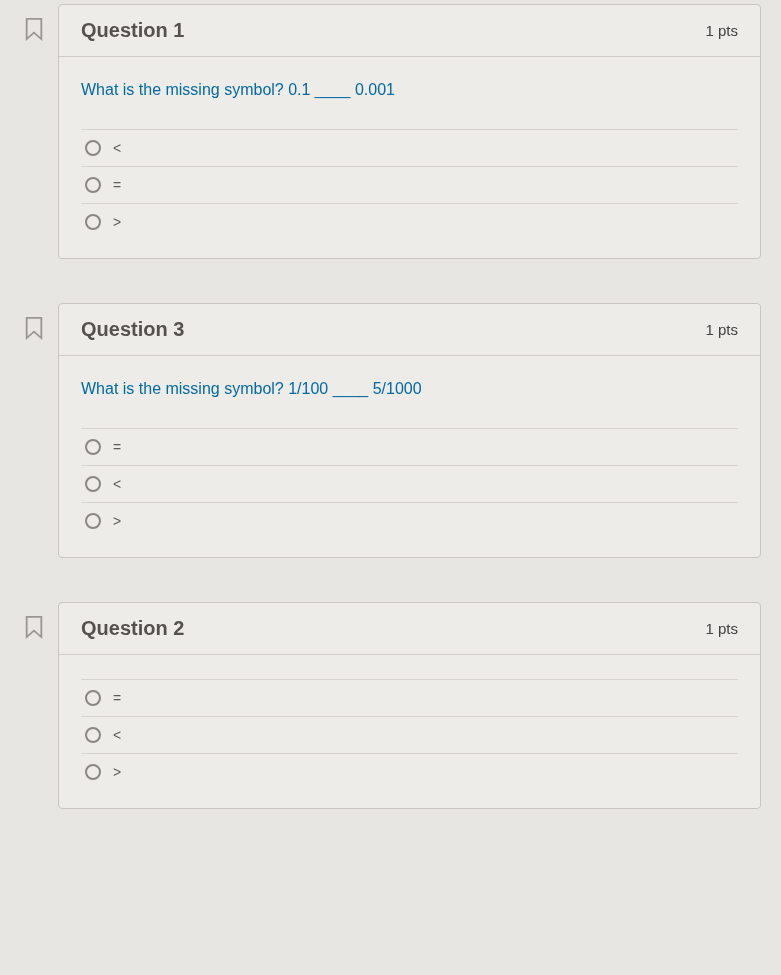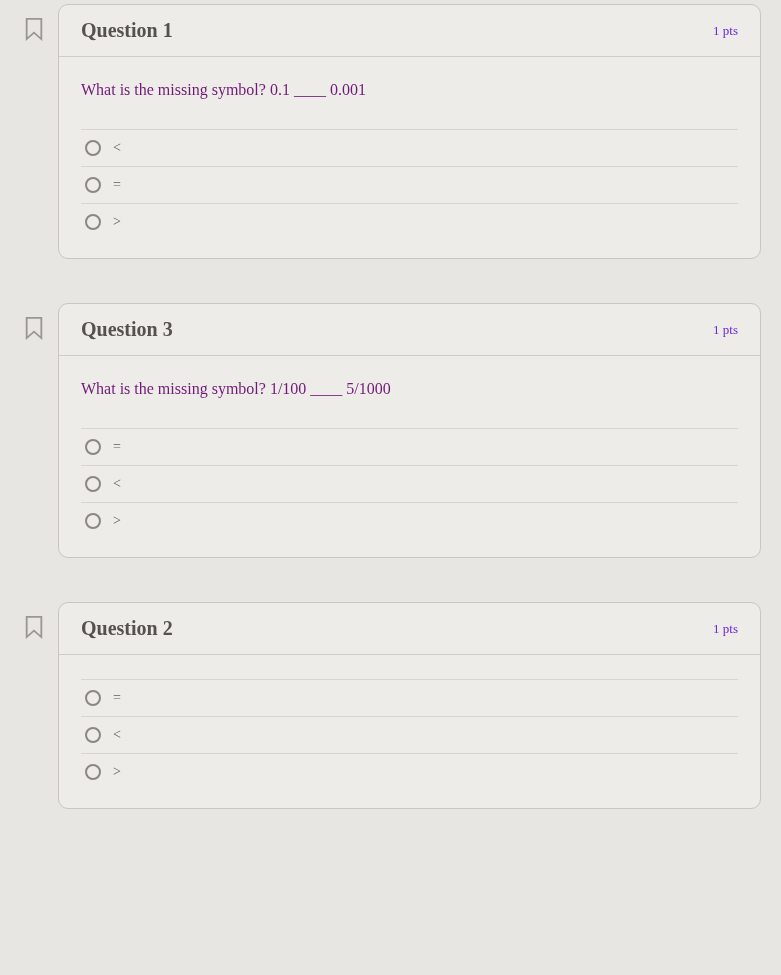--- a/index.html
+++ b/index.html
@@ -25,45 +25,44 @@
     width: 22px;
     height: 26px;
     stroke: #9a9691;
     fill: none;
     stroke-width: 2;
   }
   .question-card {
     flex: 1;
     border: 1px solid #c9c6c1;
     background: #edece9;
-    border-radius: 10px;
-    font-family: Liberation Serif, serif;
+    border-radius: 4px;
   }
   .card-header {
     display: flex;
     justify-content: space-between;
     align-items: center;
     padding: 14px 22px;
     border-bottom: 1px solid #cfccc7;
   }
   .q-title {
     font-size: 20px;
     font-weight: 600;
     color: #55524e;
   }
   .q-pts {
-    font-size: 13px;
-    color: #6d28d9;
+    font-size: 15px;
+    color: #404040;
   }
   .card-body {
     padding: 24px 22px 18px 22px;
   }
   .prompt {
     font-size: 16px;
-    color: #701a75;
+    color: #0369a1;
     margin-bottom: 30px;
   }
   .options {
     border-top: 1px solid #d8d5d0;
   }
   .option-row {
     display: flex;
     align-items: center;
     padding: 10px 4px;
     border-bottom: 1px solid #d8d5d0;

